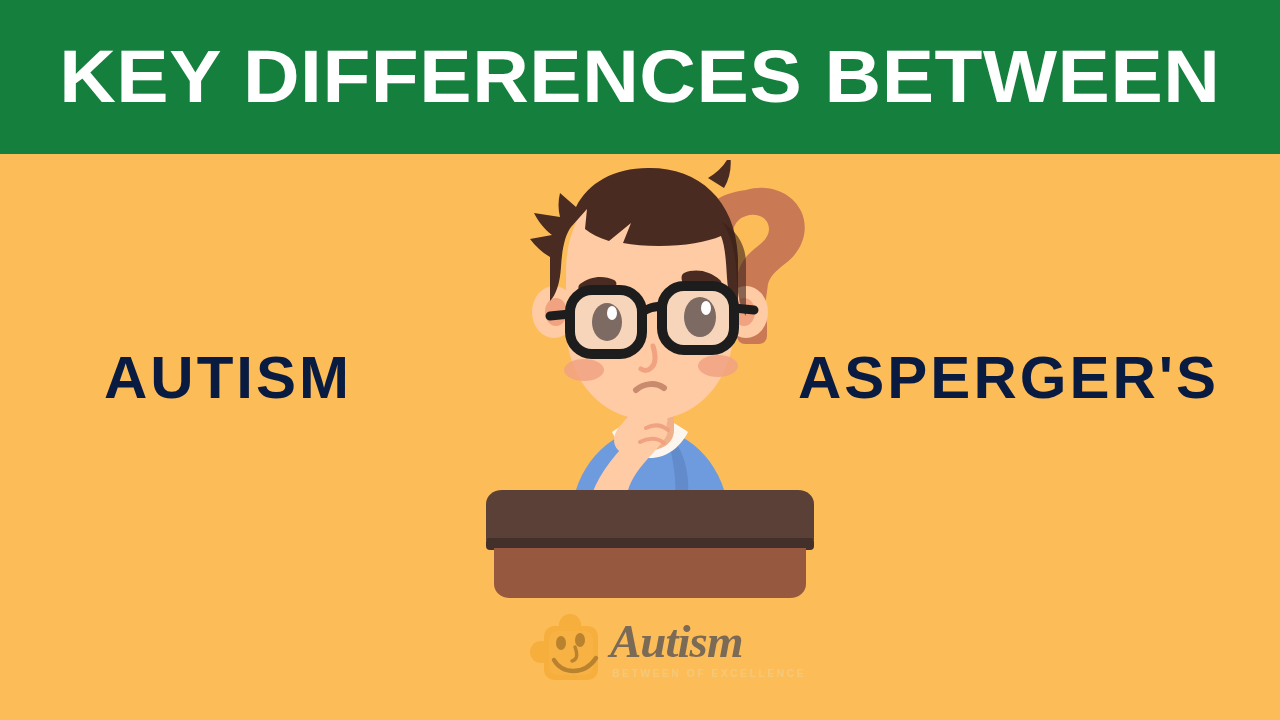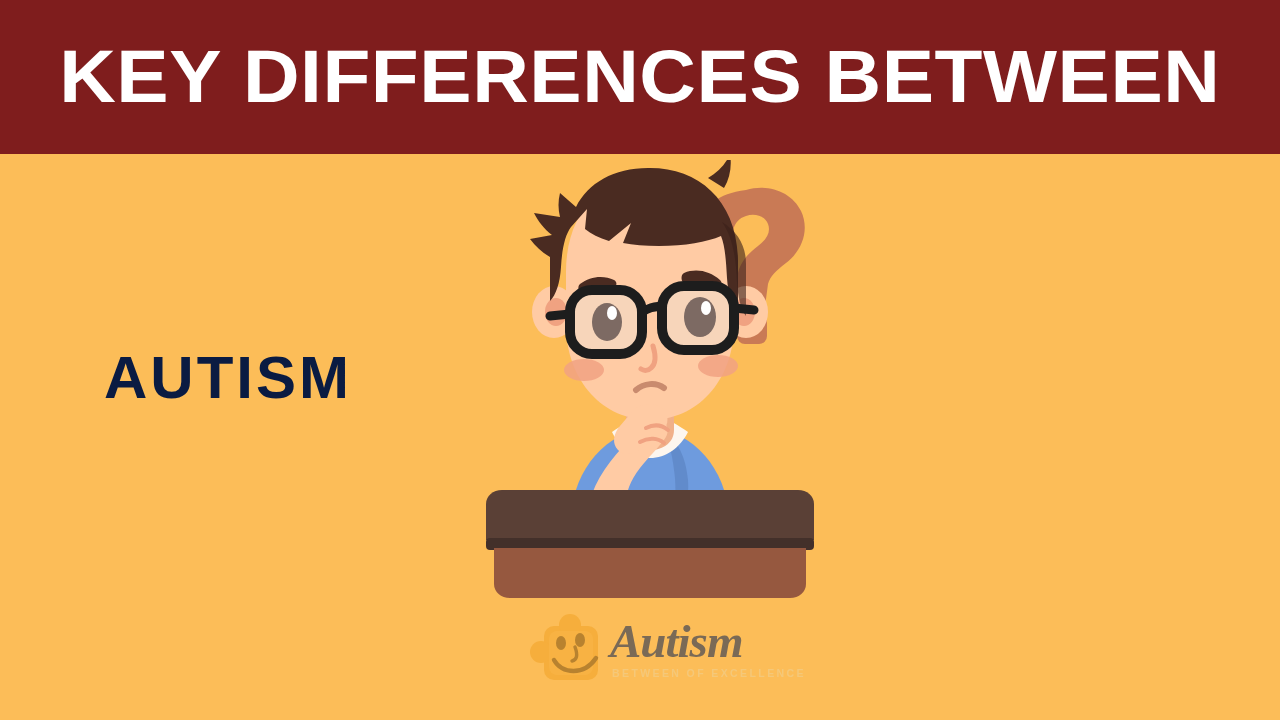--- a/index.html
+++ b/index.html
@@ -18,21 +18,21 @@
     background: #fcbd58;
   }
 
   
   .header-band {
     position: absolute;
     left: 0;
     top: 0;
     width: 1280px;
     height: 154px;
-    background: #7f1d1d;
+    background: #15803d;
     display: flex;
     align-items: center;
     justify-content: center;
   }
   .header-title {
     color: #ffffff;
     font-family: "Liberation Sans", sans-serif;
     font-weight: bold;
     font-size: 74px;
     line-height: 1;
@@ -133,20 +133,21 @@
 <div class="poster">
 
   <div class="header-band">
     <div class="header-title">KEY DIFFERENCES BETWEEN</div>
   </div>
 
   <div class="stage"></div>
 
   <div class="label label-left">AUTISM</div>
 
+  <div class="label label-right">ASPERGER'S</div>
 
   <div class="illustration">
     <svg viewBox="0 0 400 440" width="400" height="440" xmlns="http://www.w3.org/2000/svg">
 
       <g fill="#c97a55">
         <path d="M296 30 c22 -7 46 2 55 21 c9 19 1 40 -15 52 c-10 8 -16 13 -18 21 l-2 15
                  c-0.5 5 -4 8 -9 8 l-14 0 c-5 0 -9 -4 -8 -9 l2 -20 c2 -14 9 -23 21 -32
                  c9 -7 13 -14 10 -22 c-3 -8 -13 -11 -22 -8 c-7 2 -11 7 -13 14 c-1 5 -5 8 -10 7
                  l-15 -3 c-5 -1 -8 -6 -7 -11 c4 -18 16 -29 45 -33 z"></path>
         <rect x="287" y="155" width="30" height="29" rx="8"></rect>

